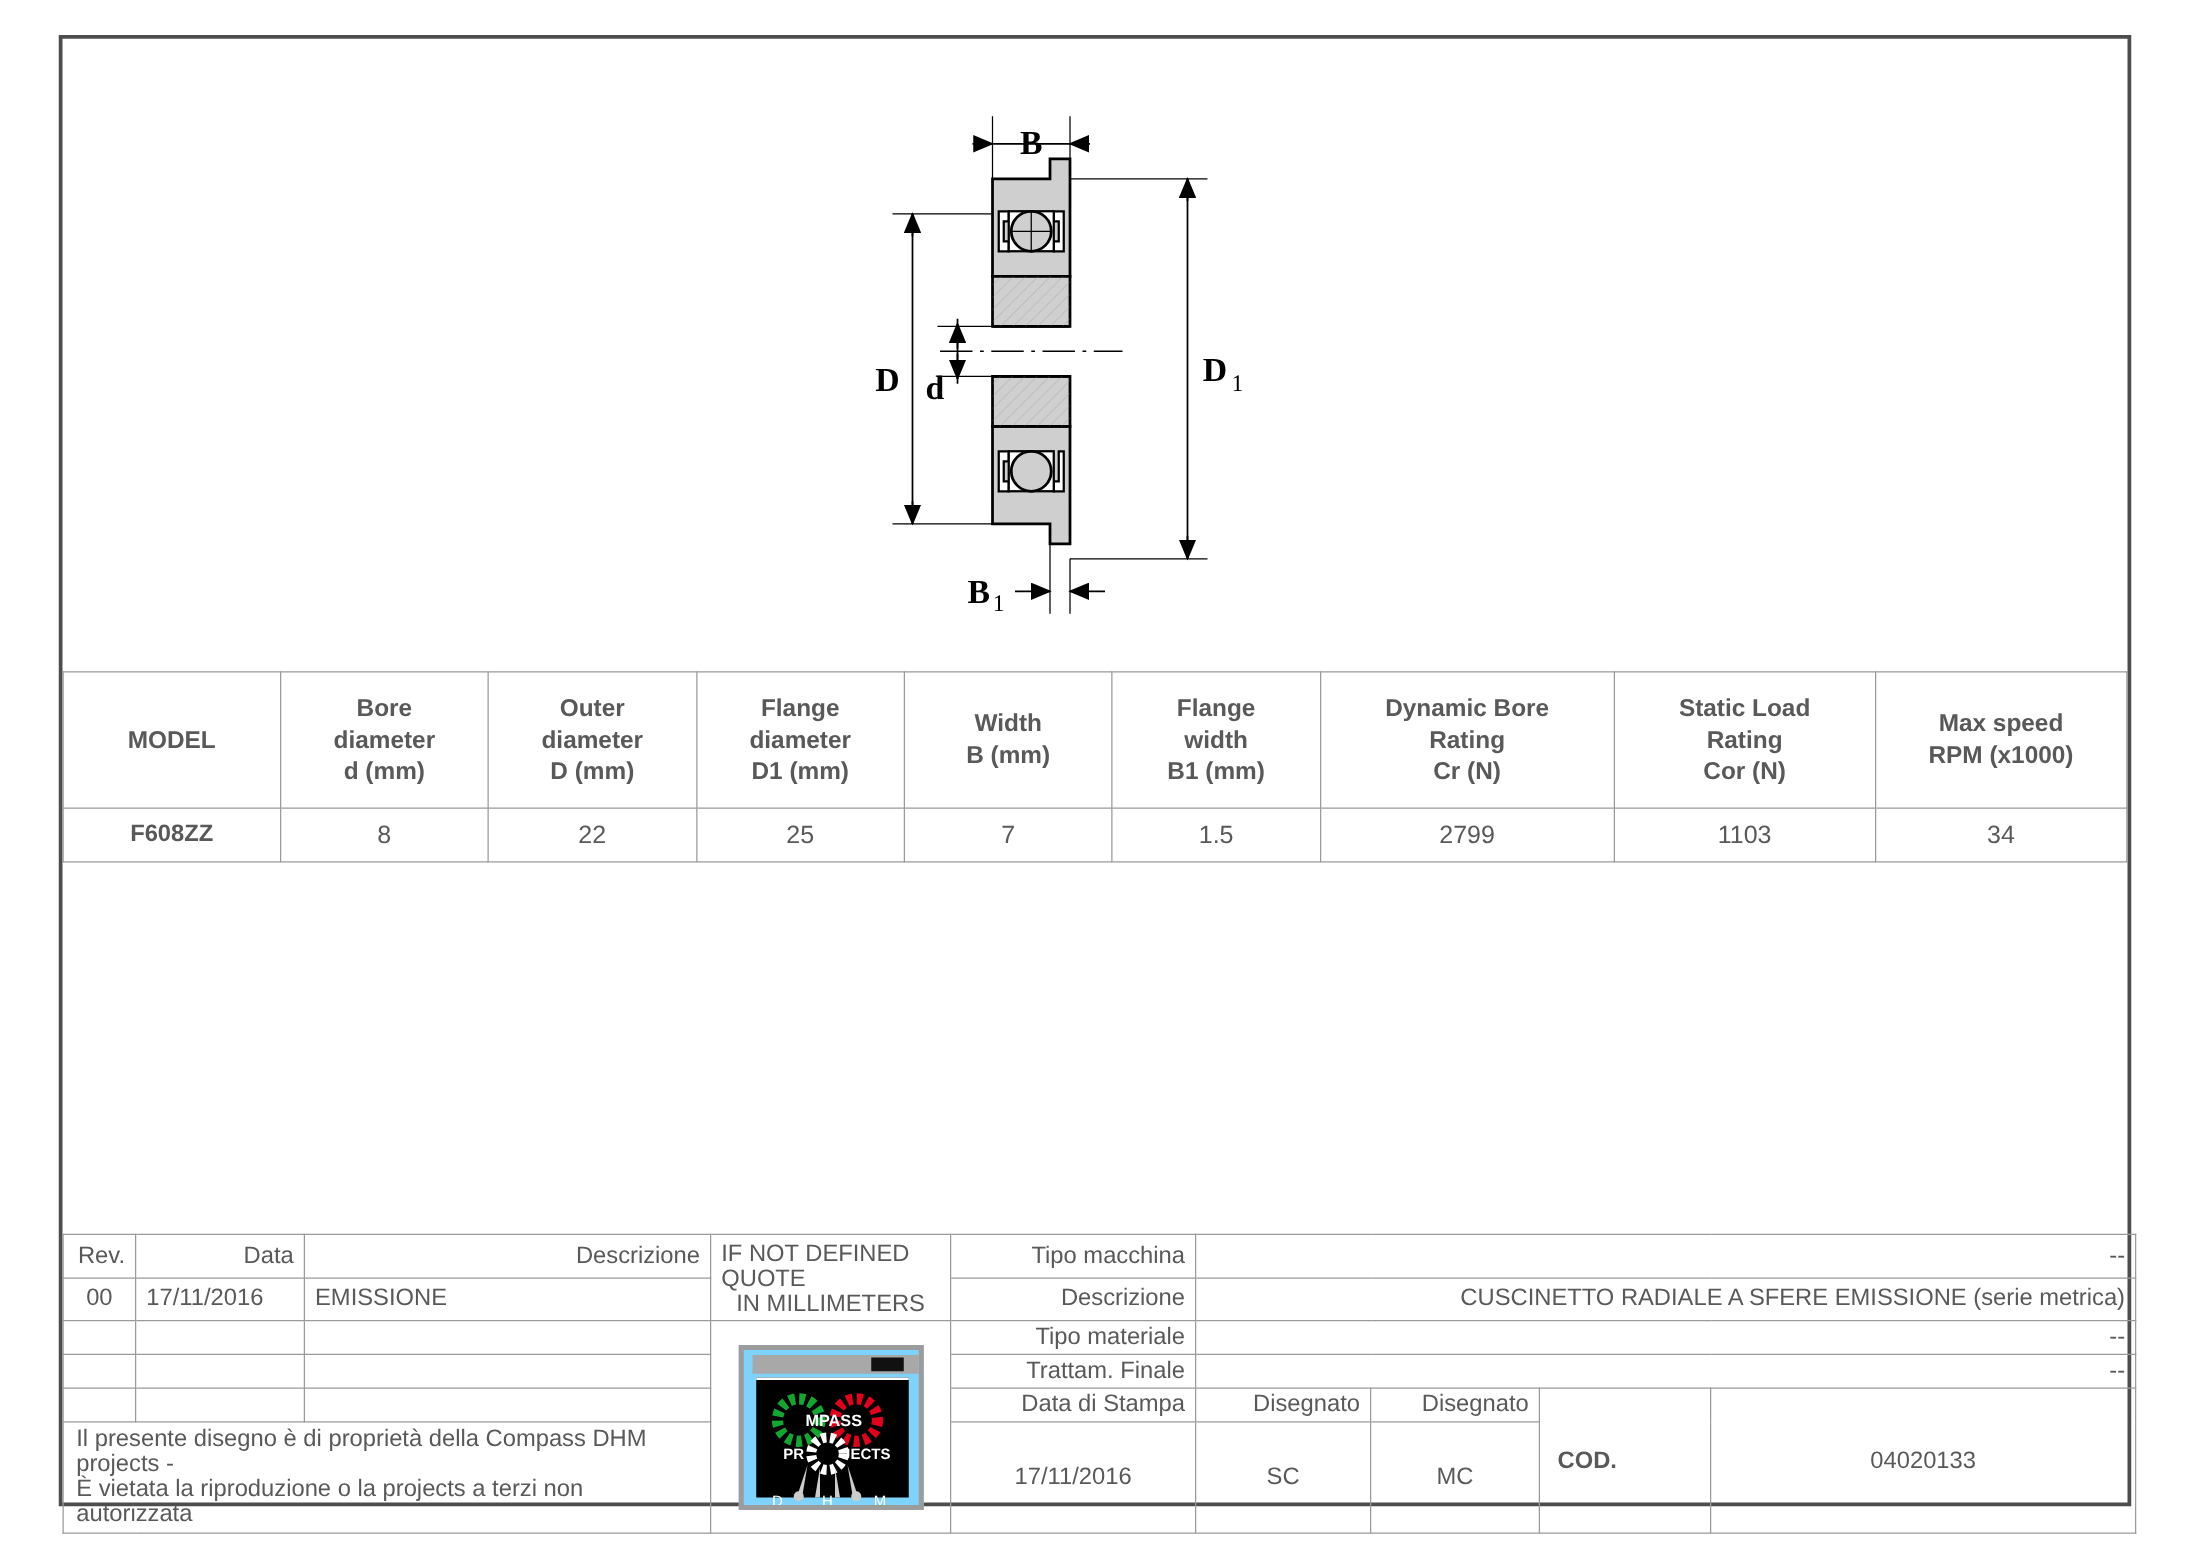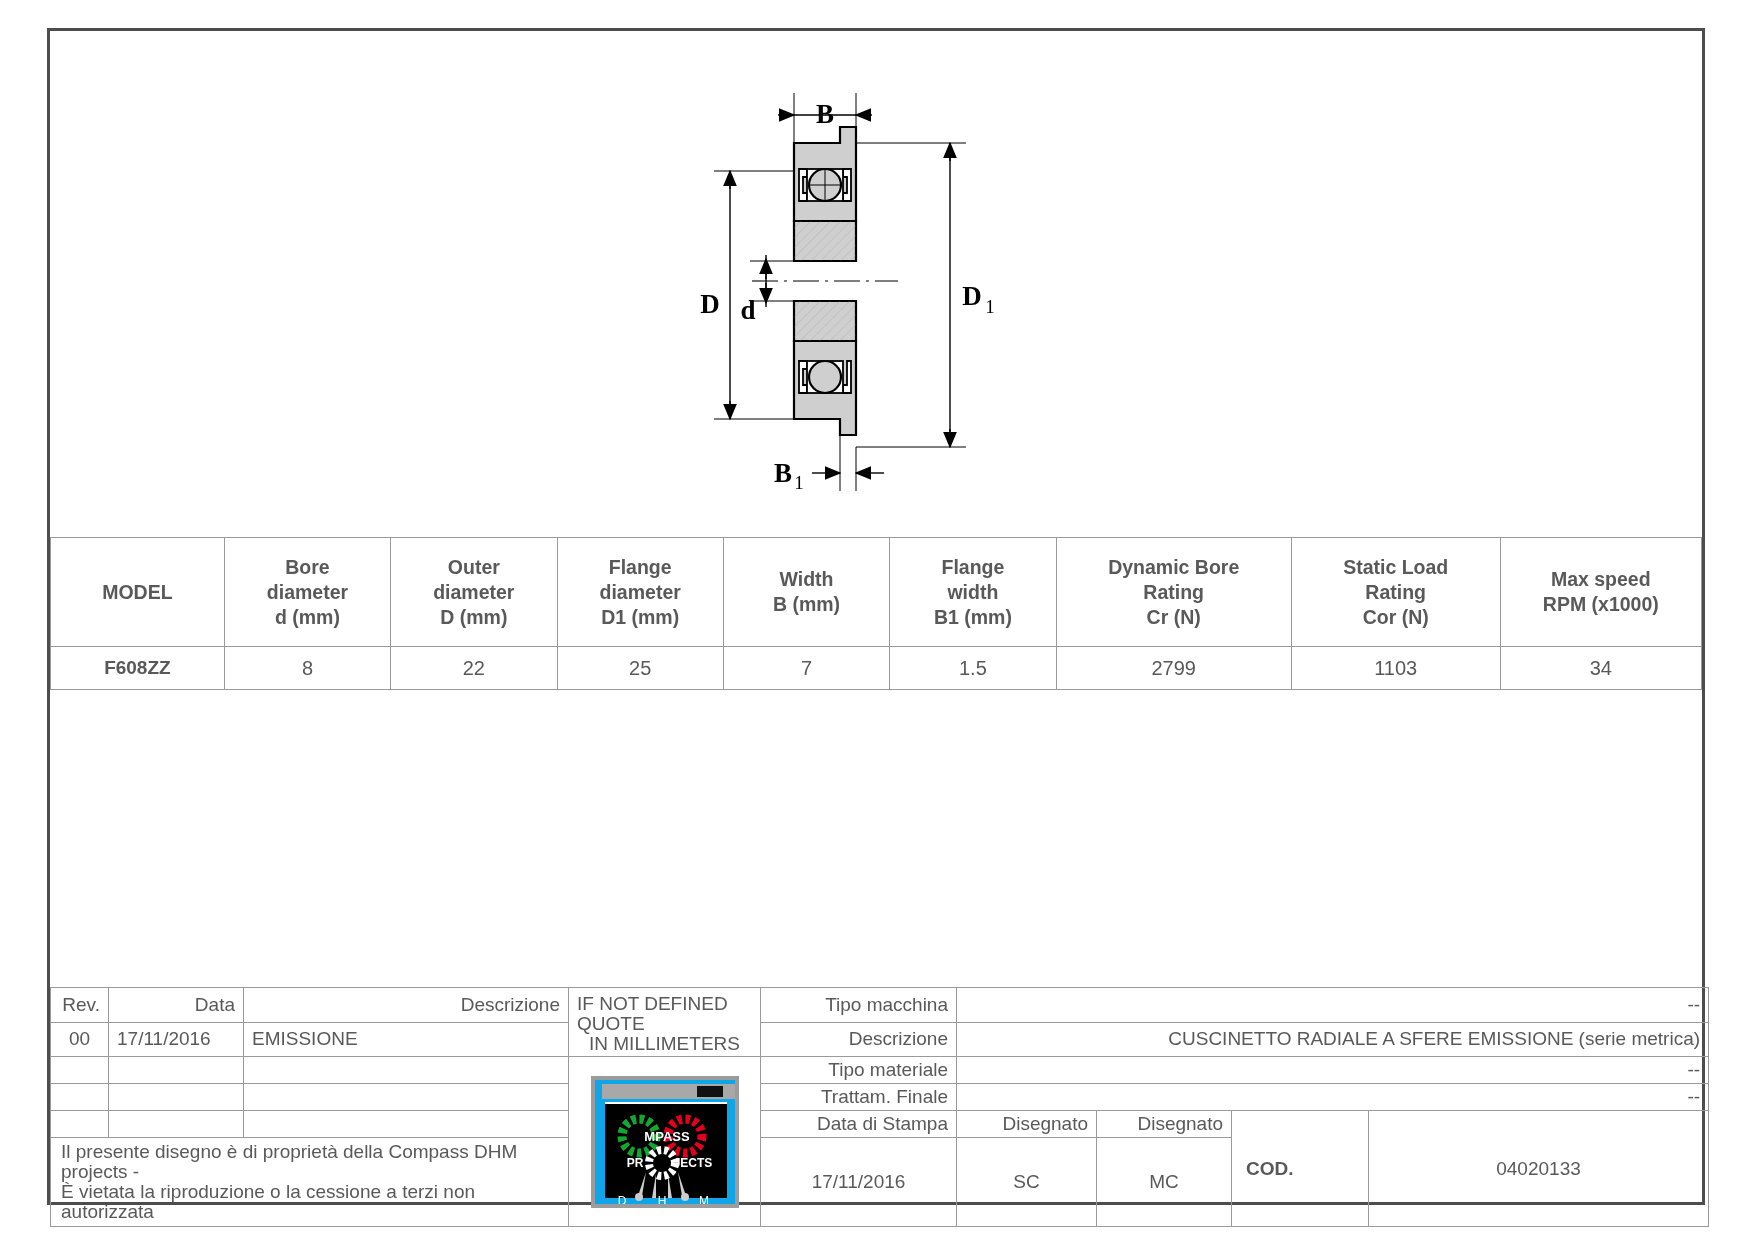--- a/index.html
+++ b/index.html
@@ -75,21 +75,21 @@
   .lbl{font-size:19px;text-align:right;}
   .ctr{text-align:center;}
   .small{font-size:16px;line-height:20px;}
   .tiny{font-size:15.5px;line-height:20px;}
   .cod-label{font-weight:bold;font-size:26px;color:#4d4d4d;}
   .cod-val{font-size:26px;color:#4d4d4d;}
 
   
   .logo{
     width:148px;height:132px;
-    background:#0ea5e9;
+    background:#7dd3fc;
     border:4px solid #9c9c9c;
     box-sizing:border-box;
     position:relative;
     margin:0 auto;
     overflow:hidden;
   }
   .logo .topbar{
     position:absolute;left:7px;top:4px;width:134px;height:15px;background:#a8a8a8;
   }
   .logo .blackchip{position:absolute;right:12px;top:6px;width:26px;height:11px;background:#111;}
@@ -347,21 +347,21 @@
         <td class="lbl">Data di Stampa</td>
         <td class="lbl">Disegnato</td>
         <td class="lbl">Disegnato</td>
         <td rowspan="2" class="cod-label" style="padding-left:14px;">COD.</td>
         <td rowspan="2" class="cod-val ctr">04020133</td>
       </tr>
 
       <tr>
         <td colspan="3" class="tiny" style="padding:4px 10px;">
           <div>Il presente disegno è di proprietà della Compass DHM projects -</div>
-          <div>È vietata la riproduzione o la cessione a terzi non autorizzata</div>
+          <div>È vietata la riproduzione o la projects a terzi non autorizzata</div>
         </td>
         <td class="ctr">17/11/2016</td>
         <td class="ctr">SC</td>
         <td class="ctr">MC</td>
       </tr>
     </tbody>
       </table>
   </div>
 
 </div>

